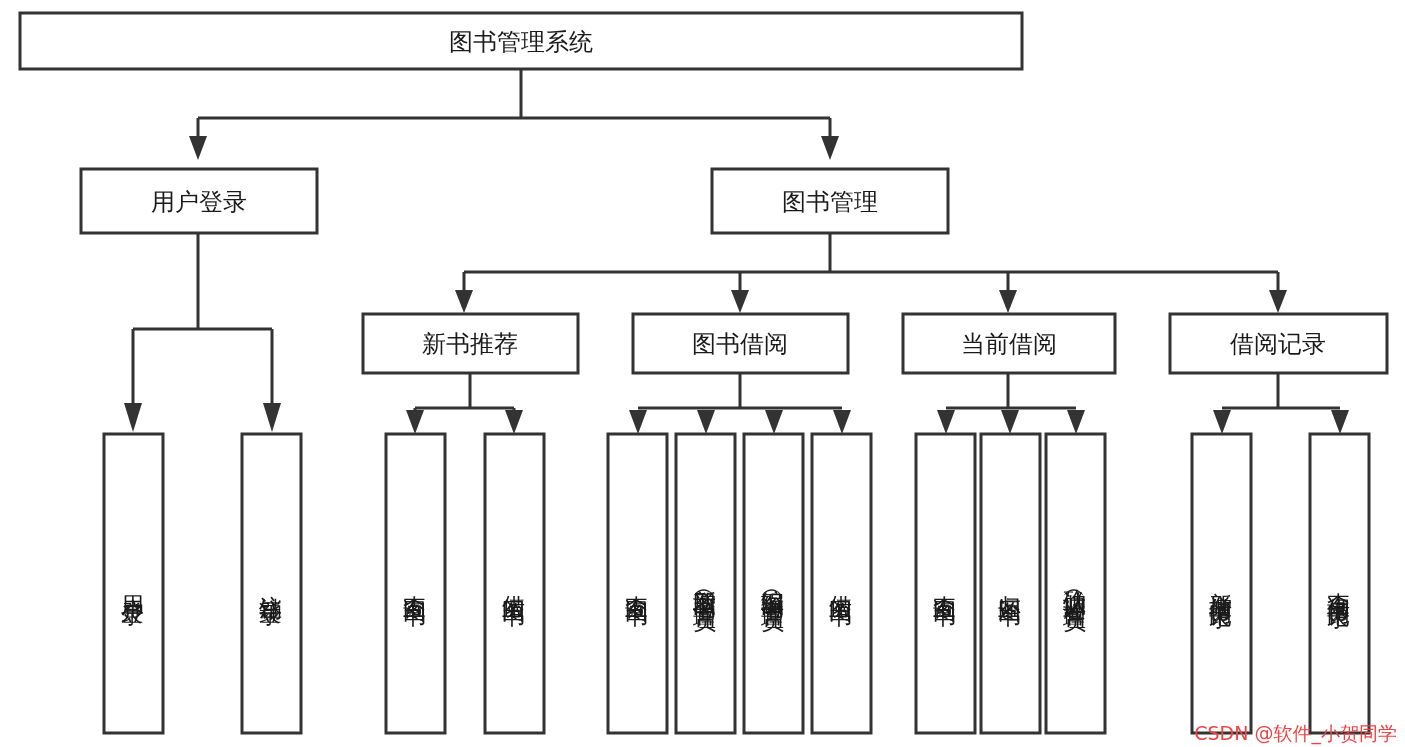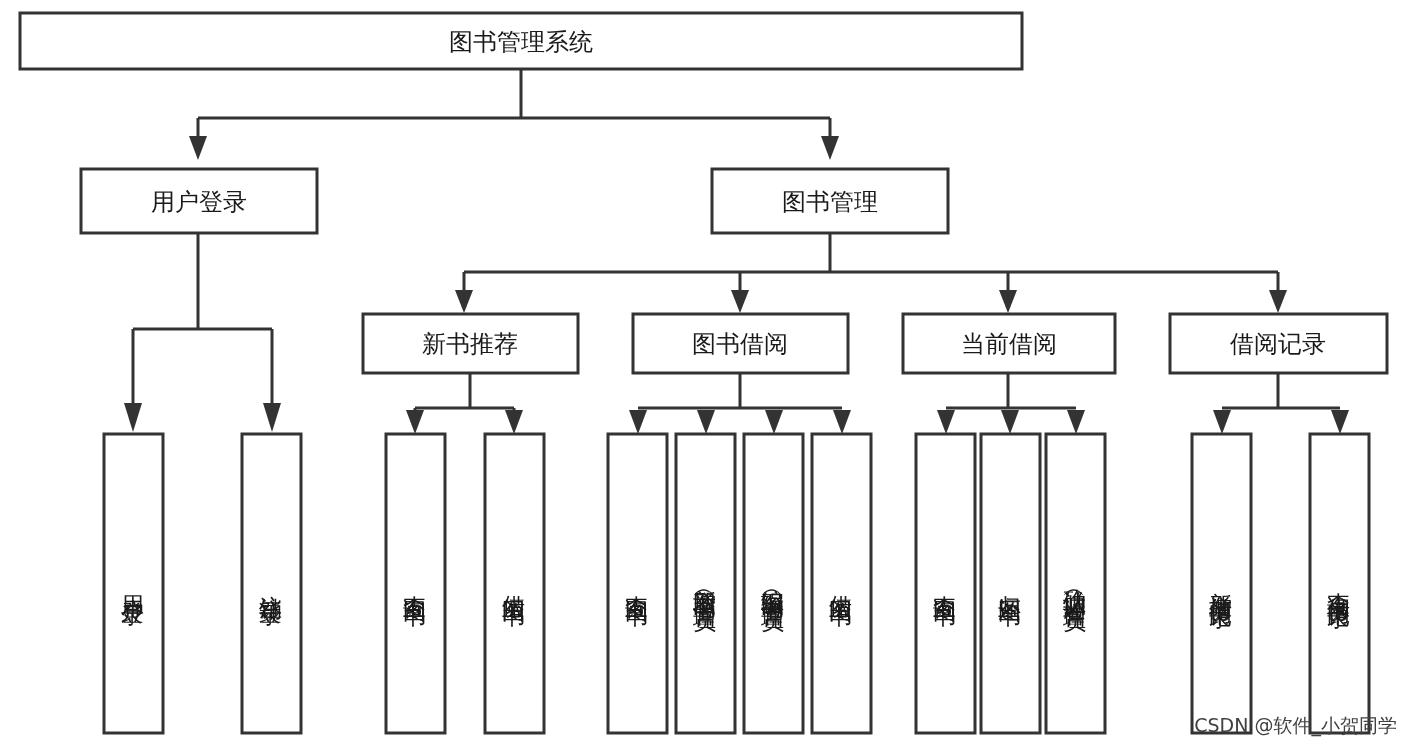--- a/index.html
+++ b/index.html
@@ -47,24 +47,24 @@
     stroke-width: 3;
     fill: none;
   }
   .edge-arrow {
     fill: #333333;
     stroke: none;
   }
   .watermark {
     position: absolute;
     right: 8px;
-    bottom: 8px;
+    bottom: 0;
     font-family: "DejaVu Sans", "Liberation Sans", sans-serif;
     font-size: 19px;
-    color: #404040;
+    color: #ef4444;
     white-space: nowrap;
     pointer-events: none;
   }
 </style>
 </head>
 <body>
 
 <svg id="diagram" viewBox="0 0 1405 747" xmlns="http://www.w3.org/2000/svg">
 
   <g>

